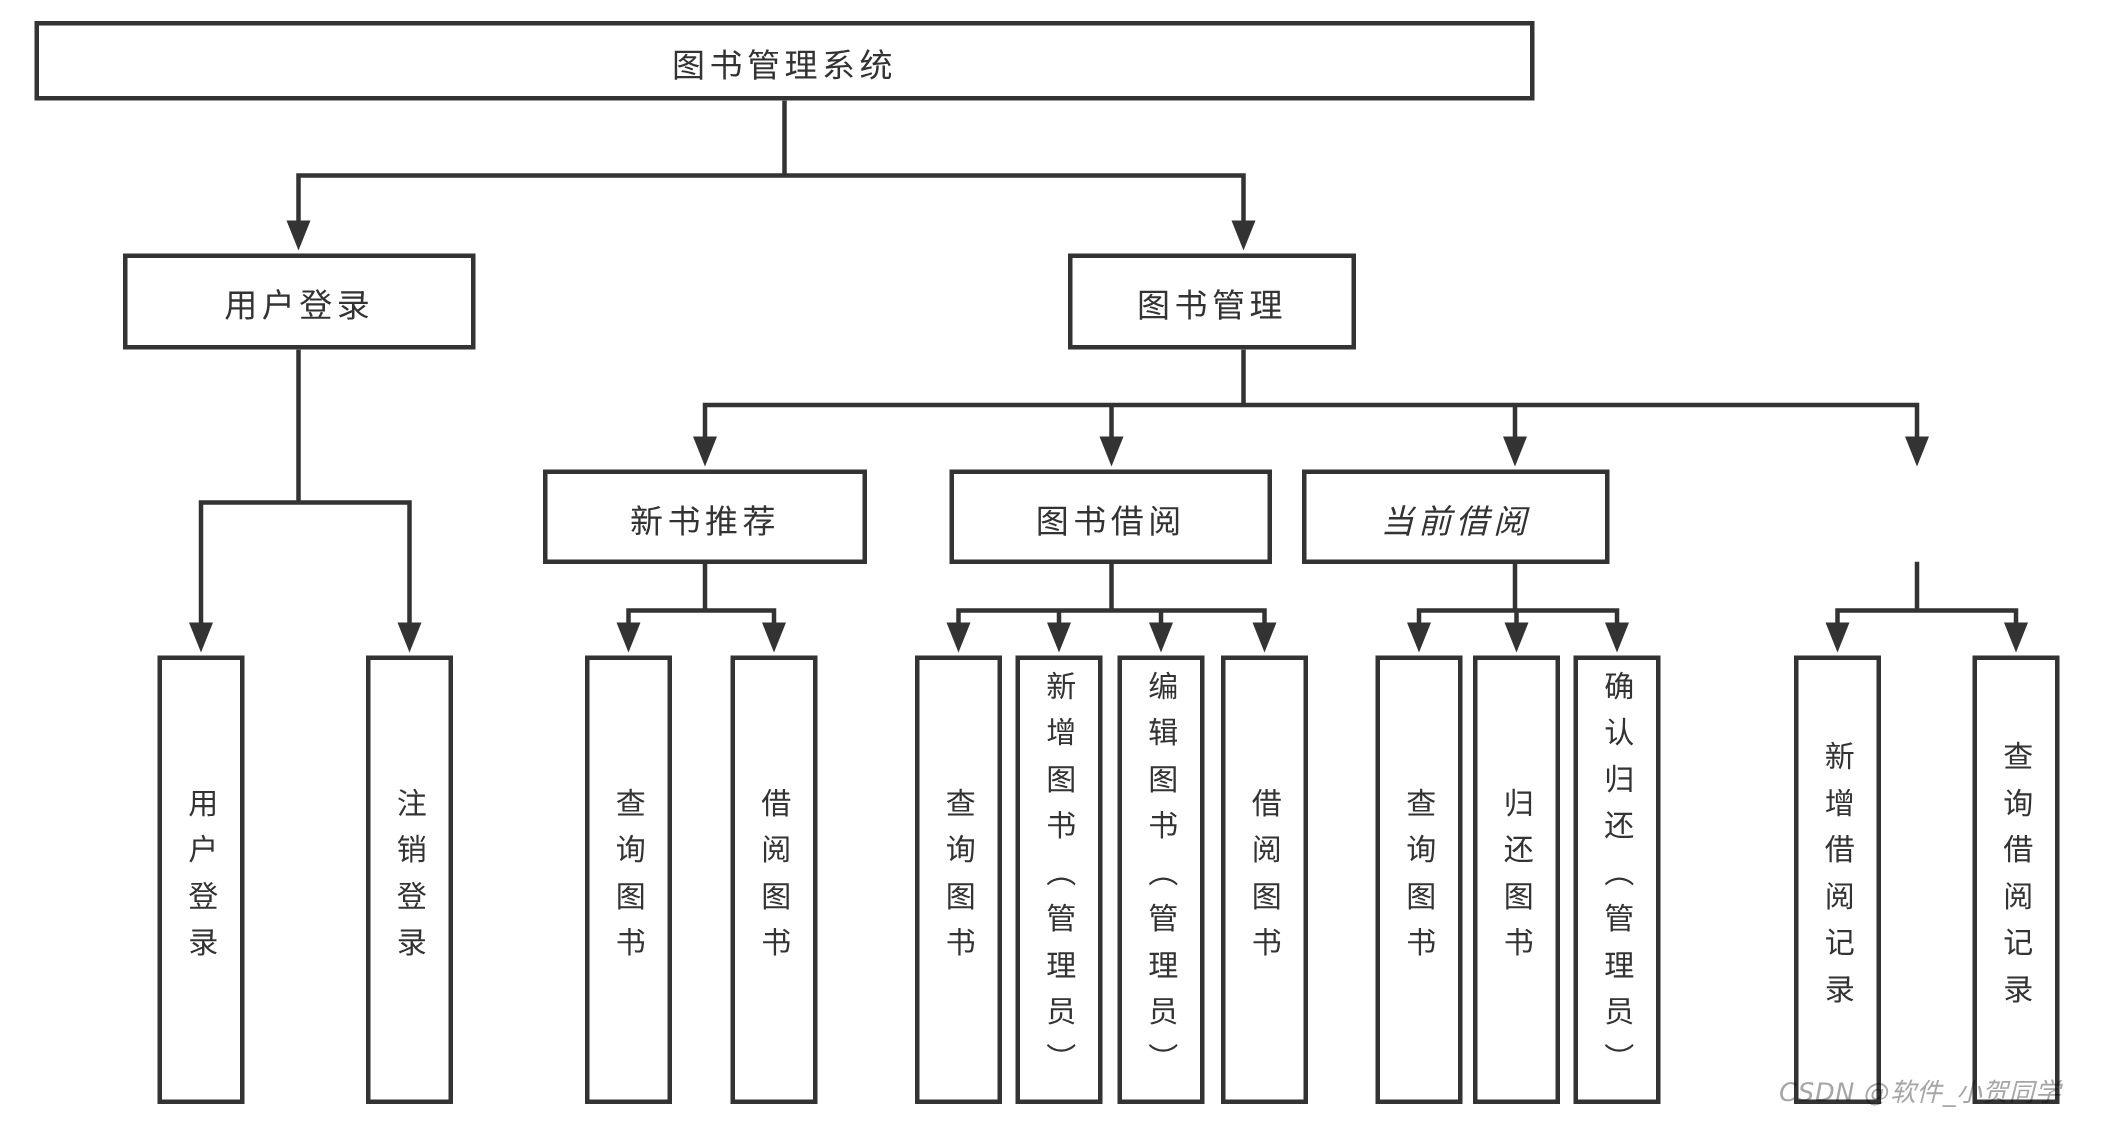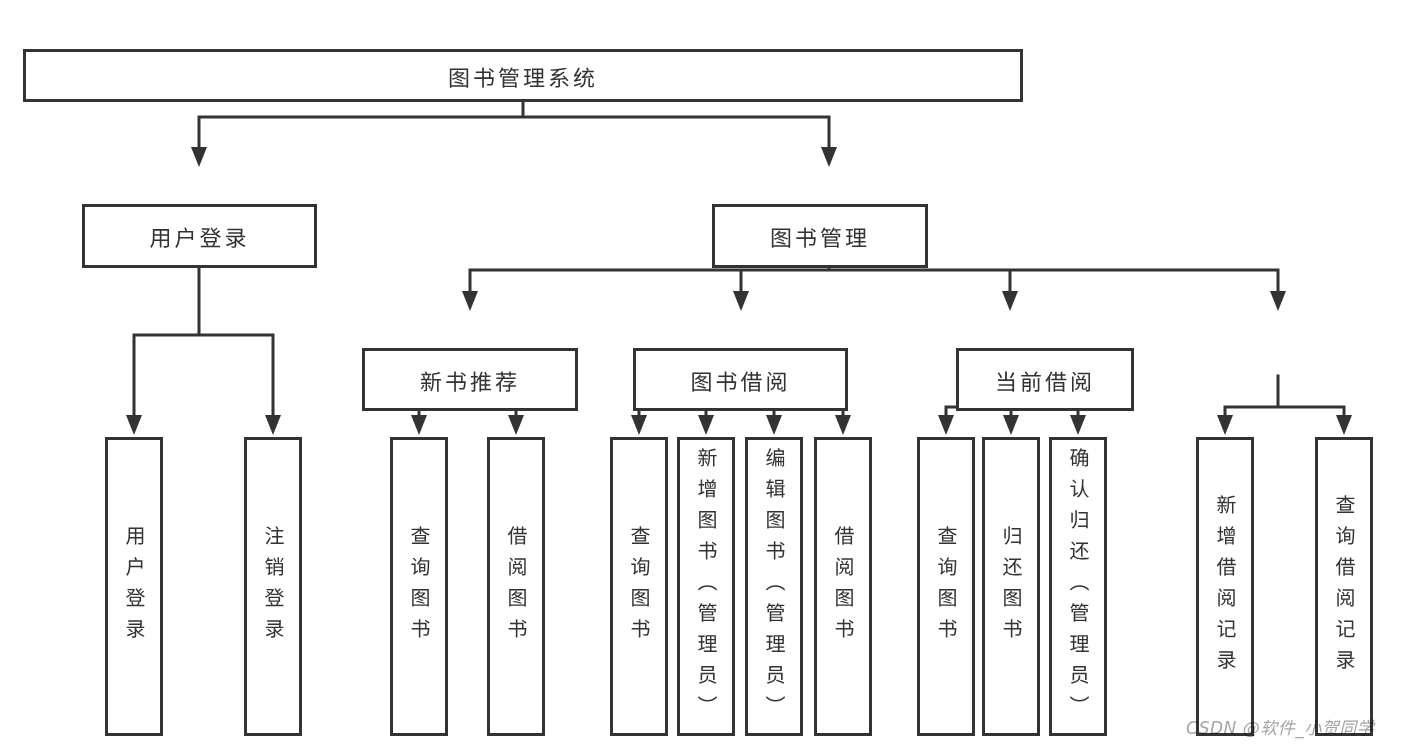--- a/index.html
+++ b/index.html
@@ -40,29 +40,28 @@
     box-sizing:border-box;
     border:3px solid var(--line-color);
     background:#fff;
     display:flex;
     align-items:center;
     justify-content:center;
     color:var(--text-color);
     font-size:22px;
     letter-spacing:3px;
     white-space:nowrap;
-    margin-top:35px;
   }
   .node-root   {left:23px;  top:14px;  width:1000px; height:53px;}
   .node-l2a    {left:82px;  top:169px; width:235px;  height:64px;}
-  .node-l2b    {left:712px; top:169px; width:216px;  height:64px;}
+  .node-l2b    {left:712px; top:169px; width:192px;  height:64px;}
   .node-l3     {top:313px;  height:63px;}
   .node-l3a    {left:362px;  width:216px;}
   .node-l3b    {left:633px;  width:215px;}
-  .node-l3c    {left:956px;  width:178px;}
+  .node-l3c    {left:868px;  width:205px;font-style:italic;}
   .node-l3d    {left:1173px; width:210px;}
   .leaf{
     position:absolute;
     top:437px;
     width:58px;
     height:299px;
     box-sizing:border-box;
     border:3px solid var(--line-color);
     background:#fff;
     display:flex;

